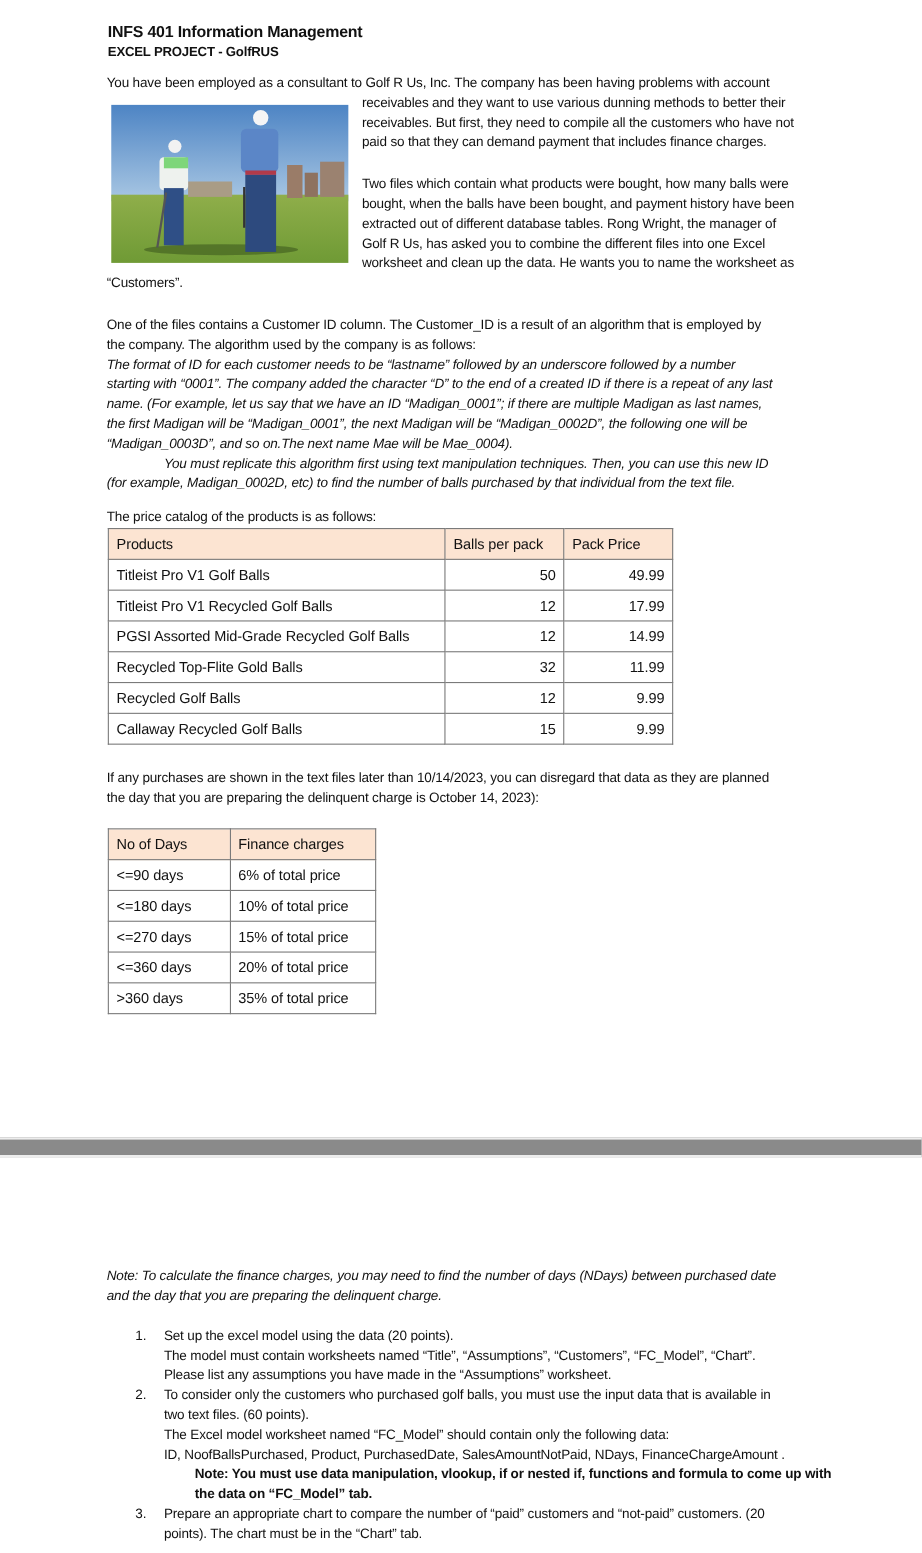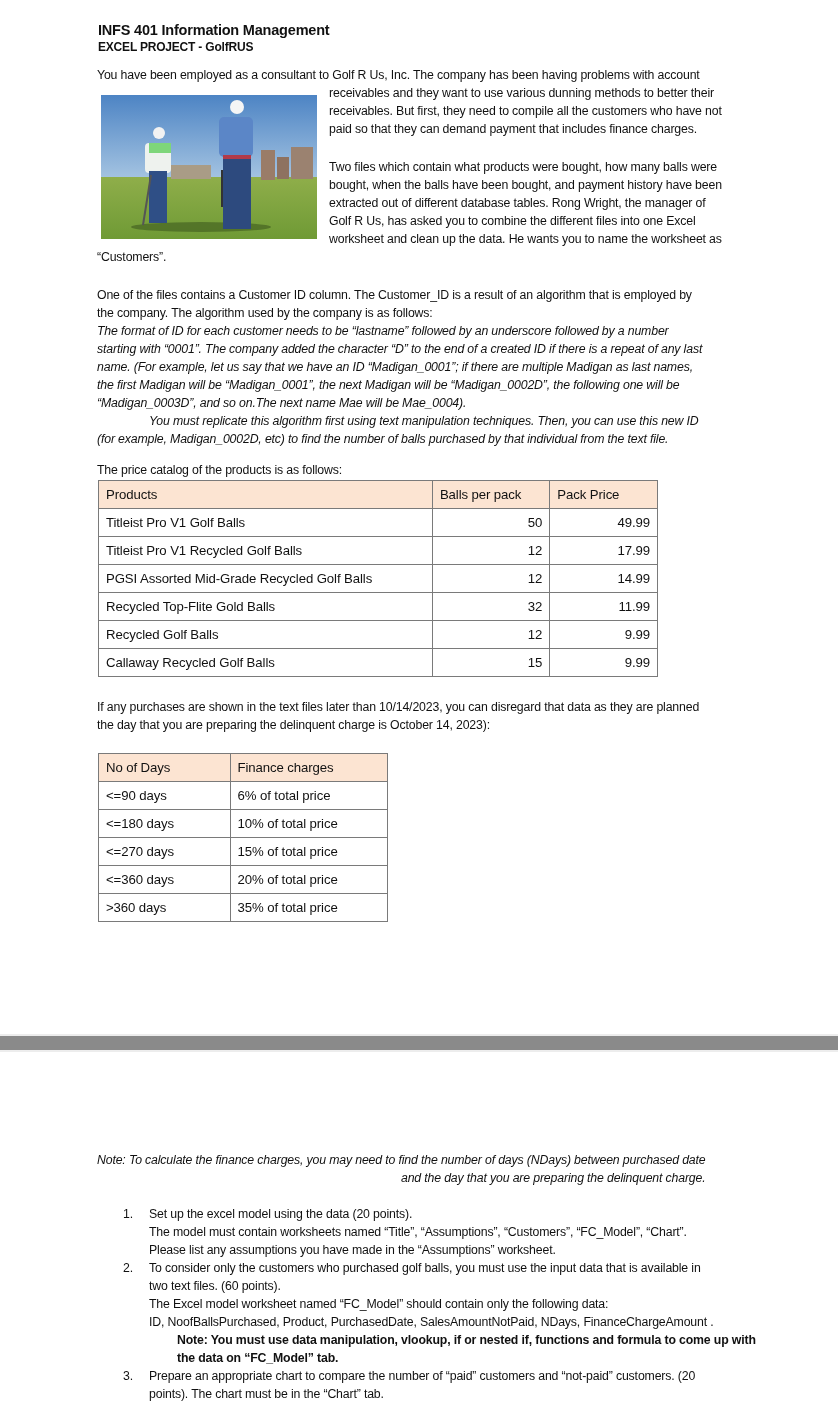--- a/index.html
+++ b/index.html
@@ -92,21 +92,21 @@
     <div class="it">starting with “0001”. The company added the character “D” to the end of a created ID if there is a repeat of any last</div>
     <div class="it">name. (For example, let us say that we have an ID “Madigan_0001”; if there are multiple Madigan as last names,</div>
     <div class="it">the first Madigan will be “Madigan_0001”,  the next Madigan will be “Madigan_0002D”, the following one will be</div>
     <div class="it">“Madigan_0003D”, and so on.The next name Mae will be Mae_0004).</div>
     <div class="it" style="padding-left:52px;">You must replicate this algorithm first using text manipulation techniques. Then, you can use this new ID</div>
     <div class="it">(for example, Madigan_0002D, etc) to find the number of balls purchased by that individual from the text file.</div>
   </div>
 
   <div class="abs txt" style="left:97px; top:461px;">The price catalog of the products is as follows:</div>
 
-  <table class="abs grid" style="left:98px; top:480px; width:560px;">
+  <table class="abs grid" style="left:98px; top:480px; width:514px;">
     <colgroup>
         <col style="width:307px">
         <col style="width:108px">
         <col style="width:99px">
       </colgroup>
     <tbody>
         <tr class="hdr">
       <td>Products</td>
       <td>Balls per pack</td>
       <td>Pack Price</td>
@@ -142,21 +142,21 @@
       <td class="num">9.99</td>
     </tr>
   </tbody>
     </table>
 
   <div class="abs txt" style="left:97px; top:698px;">
     <div>If any purchases are shown in the text files later than 10/14/2023, you can disregard that data as they are planned</div>
     <div>the day that you are preparing the delinquent charge is October 14, 2023):</div>
   </div>
 
-  <table class="abs grid" style="left:98px; top:753px; width:290px;">
+  <table class="abs grid" style="left:98px; top:753px; width:244px;">
     <colgroup>
         <col style="width:132px">
         <col style="width:158px">
       </colgroup>
     <tbody>
         <tr class="hdr">
       <td>No of Days</td>
       <td>Finance charges</td>
     </tr>
     <tr>
@@ -177,21 +177,21 @@
     </tr>
     <tr>
       <td>&gt;360 days</td>
       <td>35% of total price</td>
     </tr>
   </tbody>
     </table>
 
   <div class="abs divider"></div>
 
-  <div class="abs txt it" style="left:97px; top:1151px;text-align:right;">
+  <div class="abs txt it" style="left:97px; top:1151px;">
     <div>Note: To calculate the finance charges, you may need to find the number of days (NDays) between purchased date</div>
     <div>and the day that you are preparing the delinquent charge.</div>
   </div>
 
   <ol class="abs txt tasks" style="left:97px; top:1205px; width:700px;">
     <li>
       <span class="n">1.</span>
       <div>Set up the excel model using the data (20 points).</div>
       <div>The model must contain worksheets named “Title”, “Assumptions”, “Customers”, “FC_Model”, “Chart”.</div>
       <div>Please list any assumptions you have made in the “Assumptions” worksheet.</div>

